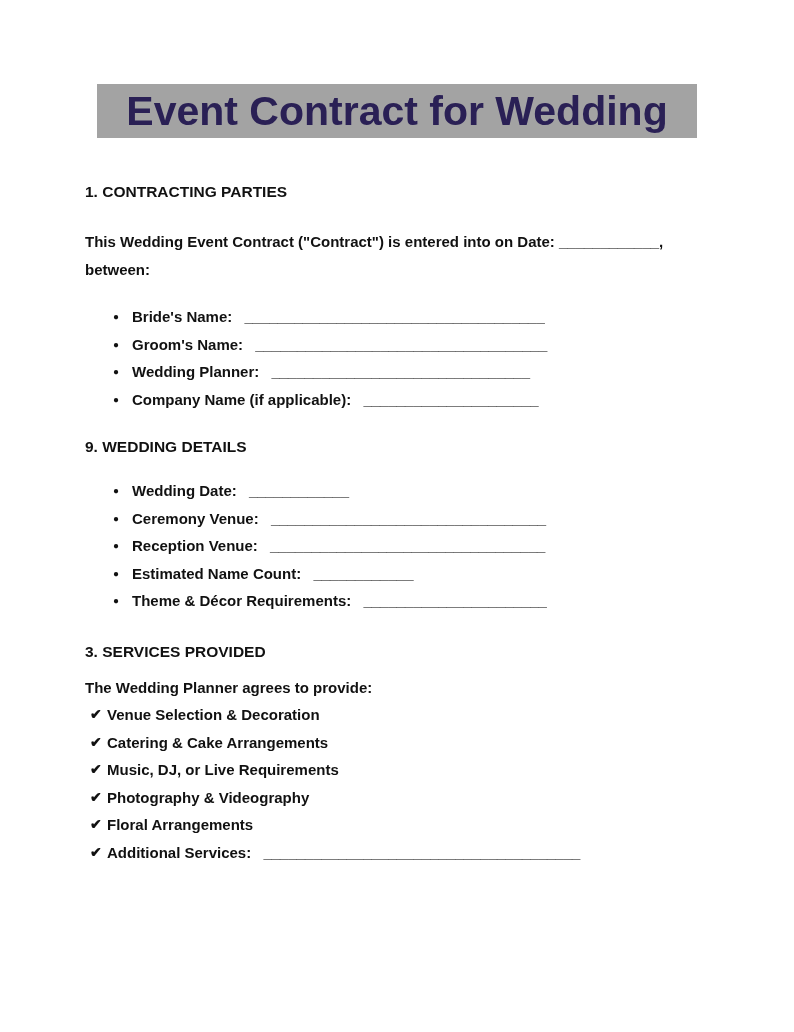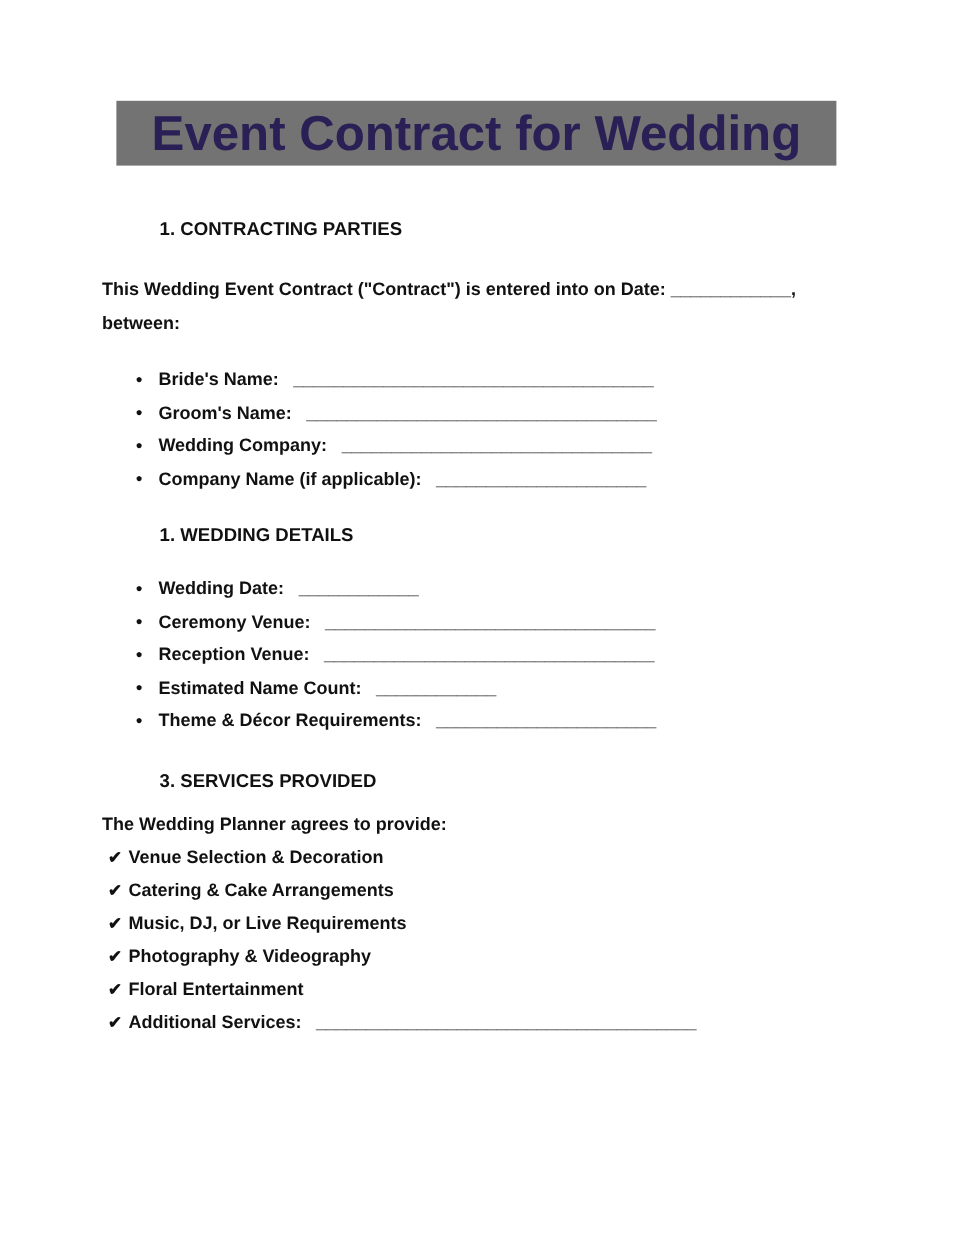--- a/index.html
+++ b/index.html
@@ -13,21 +13,21 @@
     font-family: "Liberation Sans", sans-serif;
     color: #111111;
   }
   .page { width: 794px; height: 1032px; position: relative; }
 
   
   .title-wrap {
     margin: 84px auto 0 auto;
     width: 600px;
     height: 54px;
-    background: #737373;
+    background: #a3a3a3;
     text-align: center;
   }
   .title-text {
     font-size: 41px;
     font-weight: 700;
     line-height: 54px;
     color: #2a2055;
     letter-spacing: 0px;
     white-space: nowrap;
   }
@@ -37,21 +37,20 @@
     margin: 0 85px;
     font-weight: 700;
     font-size: 15px;
   }
 
   .sec-heading {
     font-size: 15.5px;
     font-weight: 700;
     line-height: 20px;
     white-space: nowrap;
-    margin-left: 48px;
   }
   .h-contracting { margin-top: 44px; }
   .h-details     { margin-top: 24px; }
   .h-services    { margin-top: 27px; }
   .h-pricing     { margin-top: 27px; }
 
   .para { margin-top: 26px; line-height: 27.5px; }
   .para .pline { white-space: nowrap; }
 
   .para2 { margin-top: 12px; line-height: 27.5px; white-space: nowrap; }
@@ -112,31 +111,31 @@
         <span>Bride's Name:</span>
         <span class="blank">____________________________________</span>
       </li>
       <li>
         <span class="bullet-glyph">●</span>
         <span>Groom's Name:</span>
         <span class="blank">___________________________________</span>
       </li>
       <li>
         <span class="bullet-glyph">●</span>
-        <span>Wedding Company:</span>
+        <span>Wedding Planner:</span>
         <span class="blank">_______________________________</span>
       </li>
       <li>
         <span class="bullet-glyph">●</span>
         <span>Company Name (if applicable):</span>
         <span class="blank">_____________________</span>
       </li>
     </ul>
 
-    <div class="sec-heading h-details">1. WEDDING DETAILS</div>
+    <div class="sec-heading h-details">9. WEDDING DETAILS</div>
 
     <ul class="dot-list">
       <li>
         <span class="bullet-glyph">●</span>
         <span>Wedding Date:</span>
         <span class="blank">____________</span>
       </li>
       <li>
         <span class="bullet-glyph">●</span>
         <span>Ceremony Venue:</span>
@@ -175,21 +174,21 @@
       <li>
         <span class="check-glyph">✔</span>
         <span>Music, DJ, or Live Requirements</span>
       </li>
       <li>
         <span class="check-glyph">✔</span>
         <span>Photography &amp; Videography</span>
       </li>
       <li>
         <span class="check-glyph">✔</span>
-        <span>Floral Entertainment</span>
+        <span>Floral Arrangements</span>
       </li>
       <li>
         <span class="check-glyph">✔</span>
         <span>Additional Services:</span>
         <span class="blank">______________________________________</span>
       </li>
     </ul>
 
 
   </div>

